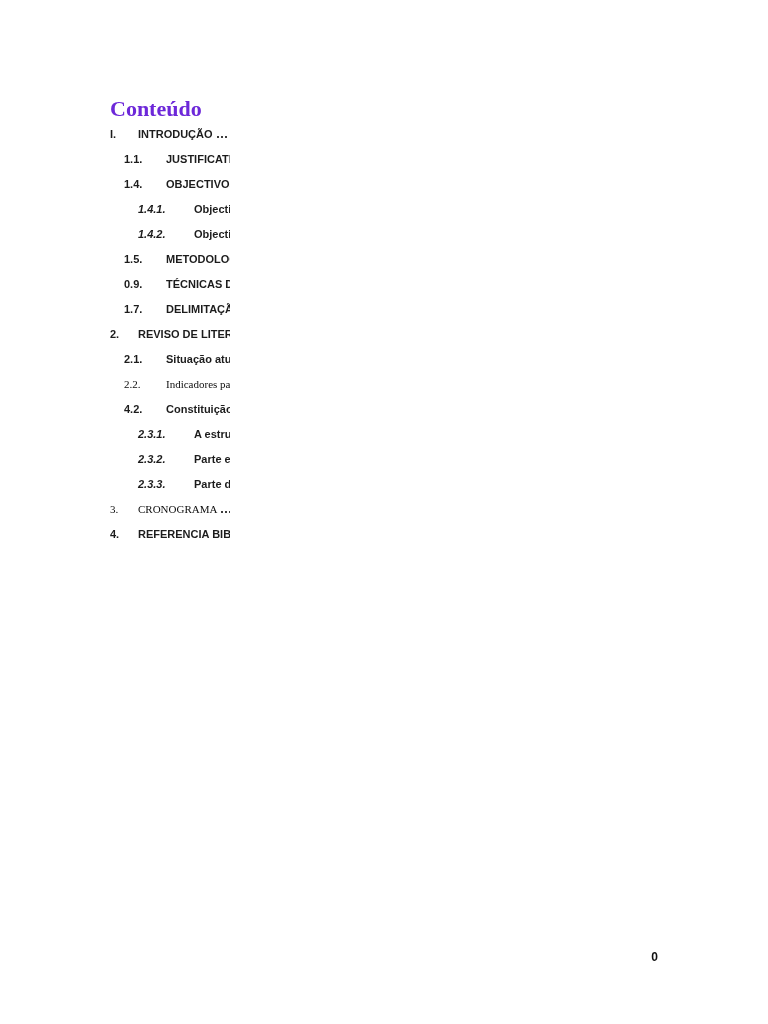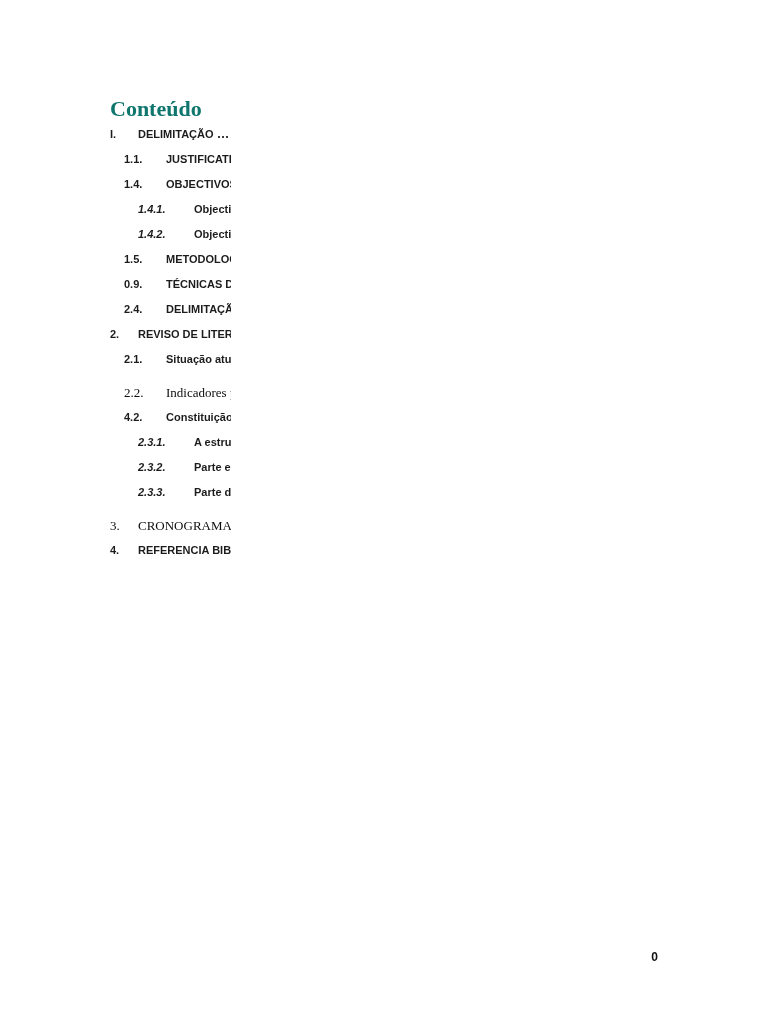--- a/index.html
+++ b/index.html
@@ -35,23 +35,22 @@
     line-height: 25px;
     font-family: "Liberation Sans", sans-serif;
     font-weight: bold;
     font-size: 11px;
     color: #1c1c1c;
     cursor: pointer;
   }
   .toc-row.serif {
     font-family: "Liberation Serif", serif;
     font-weight: normal;
-    font-size: 13px;
+    font-size: 11px;
     color: #0d0d0d;
-    margin-top: 8px;
   }
   .toc-row .num { flex: none; }
   .toc-row.level-1 { padding-left: 0; }
   .toc-row.level-1 .num { width: 28px; }
   .toc-row.level-2 { padding-left: 14px; }
   .toc-row.level-2 .num { width: 42px; }
   .toc-row.level-3 { padding-left: 28px; }
   .toc-row.level-3 .num { width: 56px; font-style: italic; }
   .toc-row .label { flex: none; white-space: nowrap; }
   .toc-row .leader {
@@ -74,25 +73,25 @@
     font-weight: bold;
     font-size: 12px;
     color: #111111;
   }
 </style>
 </head>
 <body>
 
 <div class="page">
   <div class="content">
-    <h1 class="toc-title" style="color: #0f766e;">Conteúdo</h1>
+    <h1 class="toc-title" style="color: #6d28d9;">Conteúdo</h1>
     <div class="toc-list" id="toc-list">
         <div class="toc-row level-1">
     <span class="num">I.</span>
-    <span class="label">DELIMITAÇÃO</span>
+    <span class="label">INTRODUÇÃO</span>
     <span class="leader"></span>
     <span class="page">1</span>
   </div>
         <div class="toc-row level-2">
     <span class="num">1.1.</span>
     <span class="label">JUSTIFICATIVA</span>
     <span class="leader"></span>
     <span class="page">1</span>
   </div>
         <div class="toc-row level-2">
@@ -119,21 +118,21 @@
     <span class="leader"></span>
     <span class="page">2</span>
   </div>
         <div class="toc-row level-2">
     <span class="num">0.9.</span>
     <span class="label">TÉCNICAS DE PESQUISA</span>
     <span class="leader"></span>
     <span class="page">3</span>
   </div>
         <div class="toc-row level-2">
-    <span class="num">2.4.</span>
+    <span class="num">1.7.</span>
     <span class="label">DELIMITAÇÃO DA PESQUISA</span>
     <span class="leader"></span>
     <span class="page">4</span>
   </div>
         <div class="toc-row level-1">
     <span class="num">2.</span>
     <span class="label">REVISO DE LITERATURA OU FUNDAMENTOS TEÓRICOS</span>
     <span class="leader"></span>
     <span class="page">4</span>
   </div>

